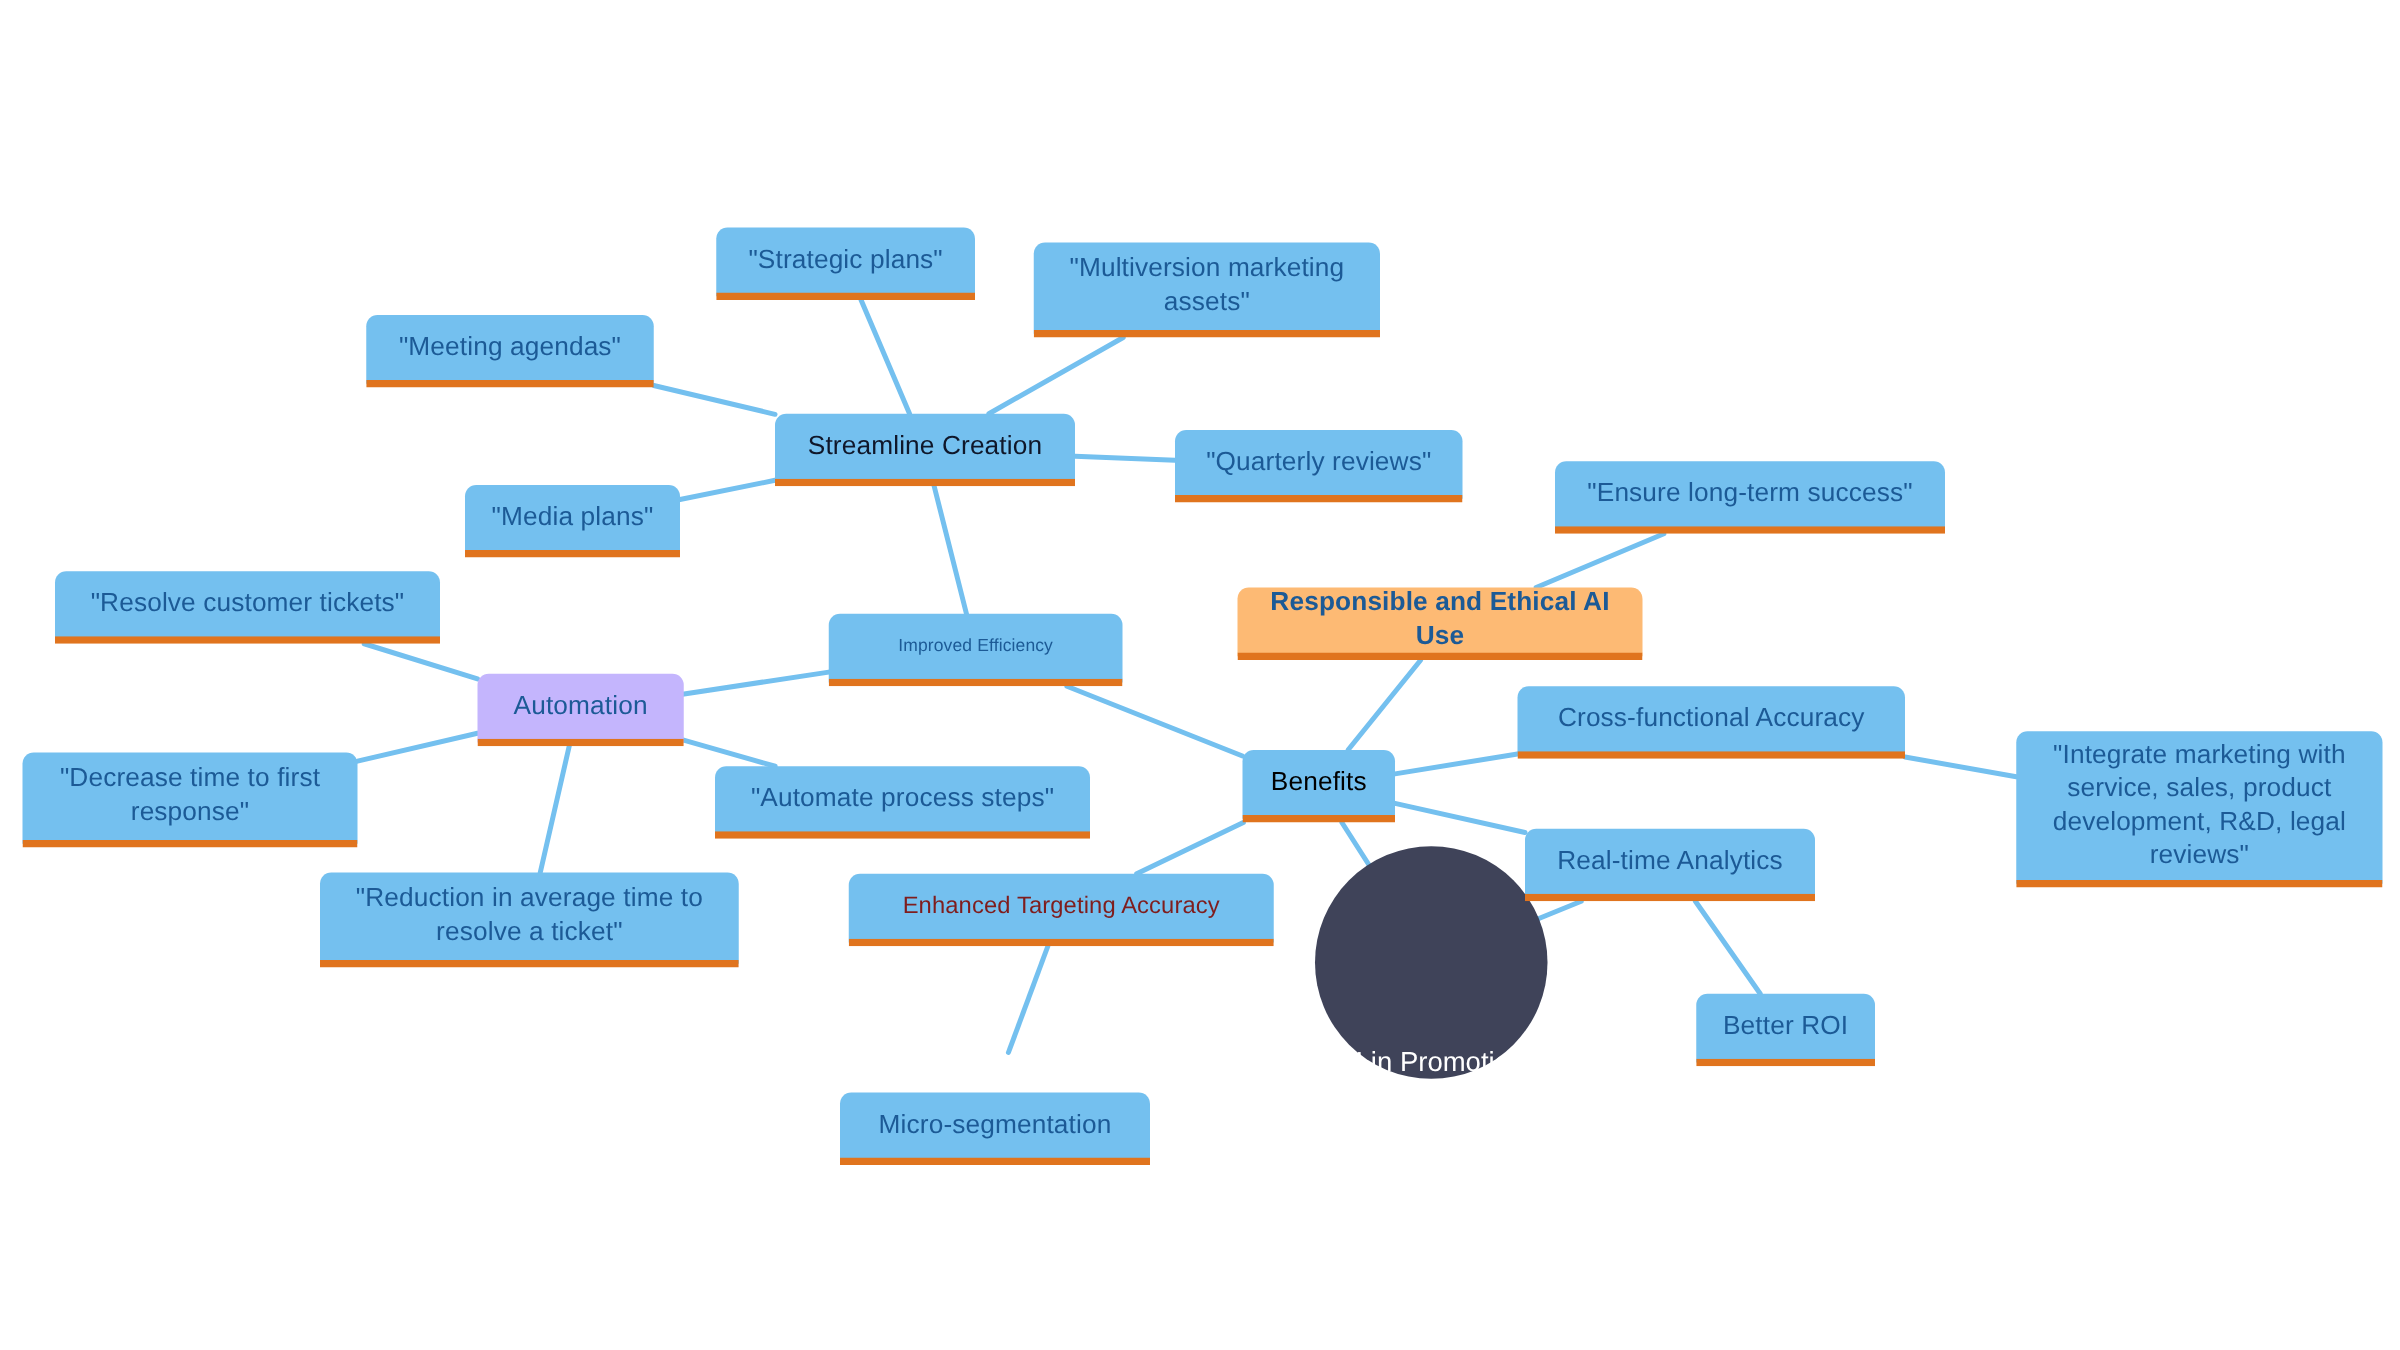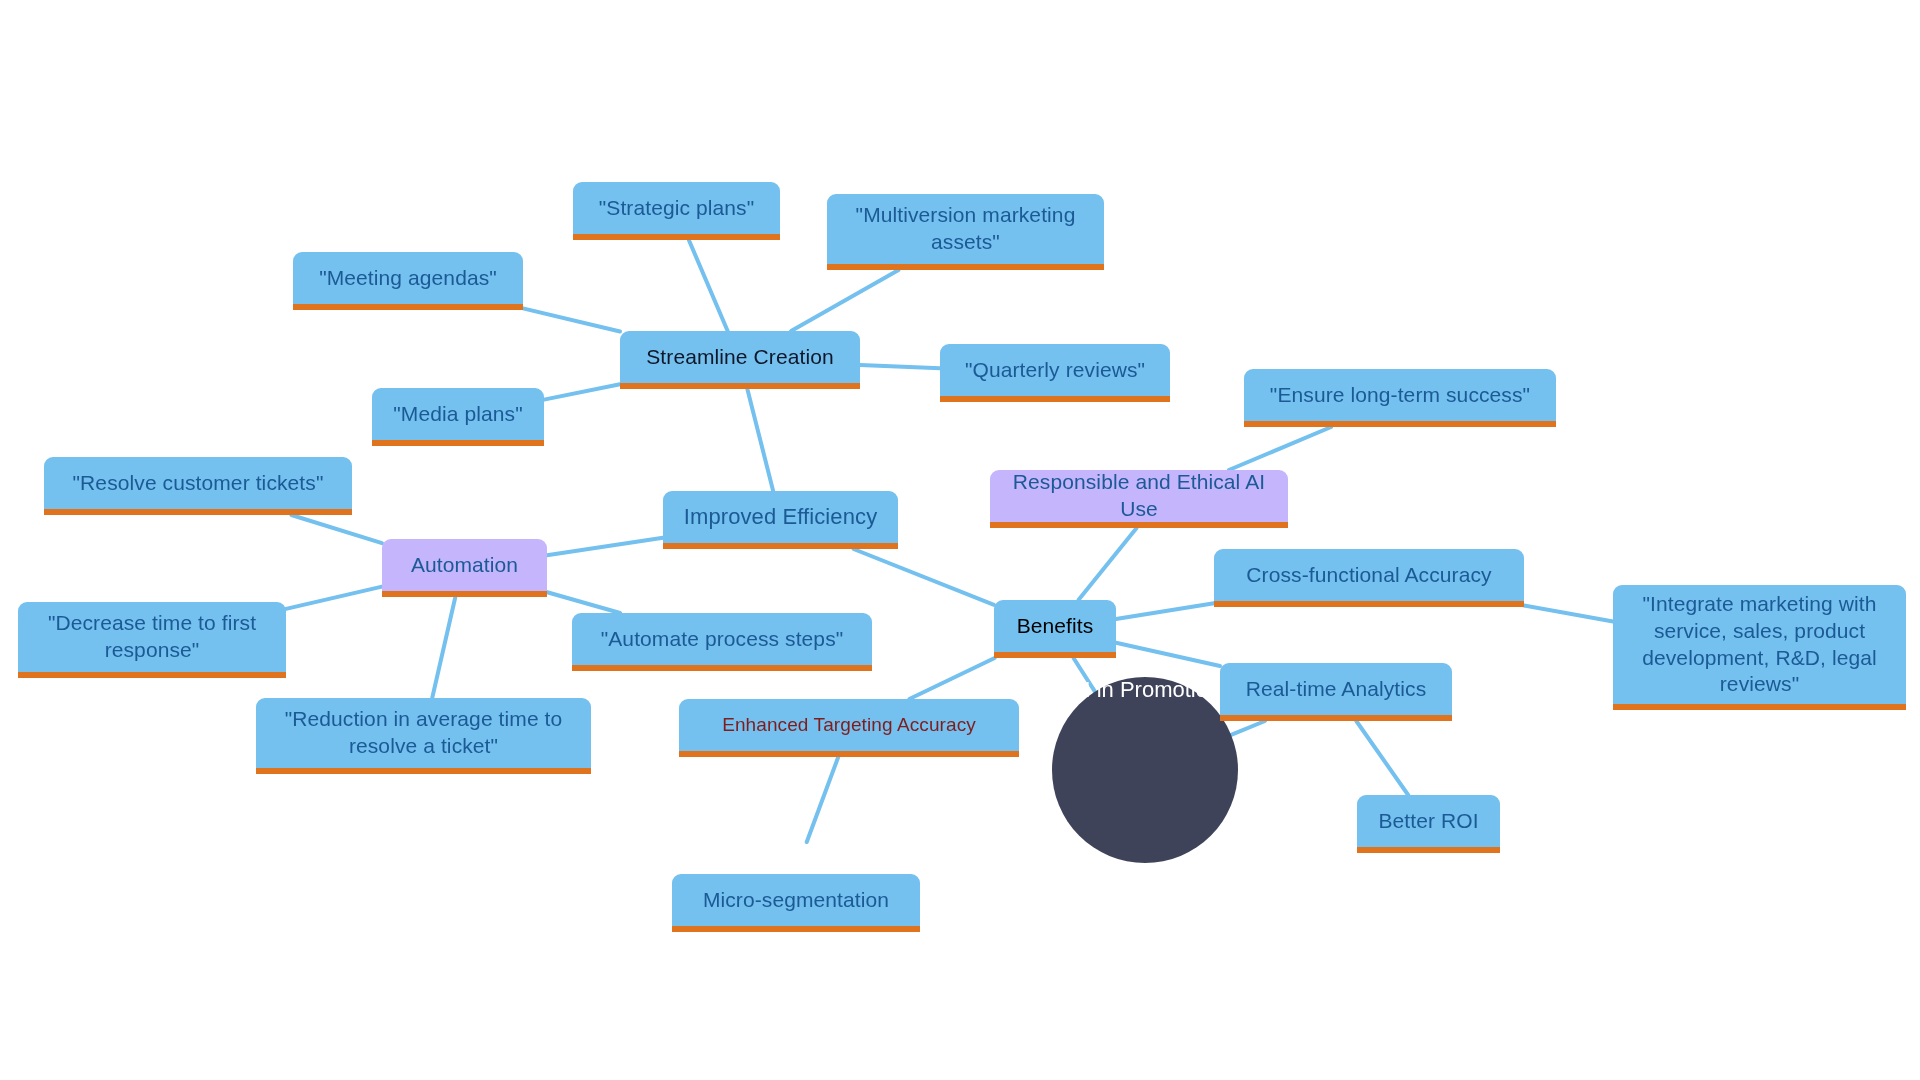--- a/index.html
+++ b/index.html
@@ -48,21 +48,21 @@
   .node-label {
     display: block;
     white-space: pre-line;
   }
   .root-node {
     position: absolute;
     background: #3f4359;
     border-radius: 50%;
     color: #ffffff;
     display: flex;
-    align-items: flex-start;
+    align-items: flex-end;
     justify-content: center;
     text-align: center;
     border: none;
   }
 </style>
 </head>
 <body>
 
 <div id="canvas">
   <svg id="edge-layer" viewBox="0 0 1920 1080" xmlns="http://www.w3.org/2000/svg">
@@ -94,22 +94,22 @@
     </div>
     <div class="node" style="left: 573px; top: 182px; width: 207px; height: 58px; font-size: 21px; background: rgb(116, 192, 239); color: rgb(28, 90, 150); border-bottom-color: rgb(224, 116, 30);"><span class="node-label">"Strategic plans"</span></div>
     <div class="node" style="left: 827px; top: 194px; width: 277px; height: 76px; font-size: 21px; background: rgb(116, 192, 239); color: rgb(28, 90, 150); border-bottom-color: rgb(224, 116, 30);"><span class="node-label">"Multiversion marketing
 assets"</span></div>
     <div class="node" style="left: 293px; top: 252px; width: 230px; height: 58px; font-size: 21px; background: rgb(116, 192, 239); color: rgb(28, 90, 150); border-bottom-color: rgb(224, 116, 30);"><span class="node-label">"Meeting agendas"</span></div>
     <div class="node" style="left: 620px; top: 331px; width: 240px; height: 58px; font-size: 21px; background: rgb(116, 192, 239); color: #0f172a; border-bottom-color: rgb(224, 116, 30);"><span class="node-label">Streamline Creation</span></div>
     <div class="node" style="left: 940px; top: 344px; width: 230px; height: 58px; font-size: 21px; background: rgb(116, 192, 239); color: rgb(28, 90, 150); border-bottom-color: rgb(224, 116, 30);"><span class="node-label">"Quarterly reviews"</span></div>
     <div class="node" style="left: 1244px; top: 369px; width: 312px; height: 58px; font-size: 21px; background: rgb(116, 192, 239); color: rgb(28, 90, 150); border-bottom-color: rgb(224, 116, 30);"><span class="node-label">"Ensure long-term success"</span></div>
     <div class="node" style="left: 372px; top: 388px; width: 172px; height: 58px; font-size: 21px; background: rgb(116, 192, 239); color: rgb(28, 90, 150); border-bottom-color: rgb(224, 116, 30);"><span class="node-label">"Media plans"</span></div>
     <div class="node" style="left: 44px; top: 457px; width: 308px; height: 58px; font-size: 21px; background: rgb(116, 192, 239); color: rgb(28, 90, 150); border-bottom-color: rgb(224, 116, 30);"><span class="node-label">"Resolve customer tickets"</span></div>
-    <div class="node" style="left: 990px; top: 470px; width: 298px; height: 58px; font-size: 21px; background: #c4b5fd; color: rgb(28, 90, 150); border-bottom-color: rgb(224, 116, 30);"><span class="node-label">Responsible and Ethical AI Use</span></div>
-    <div class="node" style="left: 663px; top: 491px; width: 235px; height: 58px; font-size: 22px; background: rgb(116, 192, 239); color: rgb(28, 90, 150); border-bottom-color: rgb(224, 116, 30);"><span class="node-label">Improved Efficiency</span></div>
+    <div class="node" style="left: 990px; top: 470px; width: 324px; height: 58px; font-size: 21px; background: #fdba74; color: rgb(28, 90, 150); border-bottom-color: rgb(224, 116, 30); font-weight: bold;"><span class="node-label">Responsible and Ethical AI Use</span></div>
+    <div class="node" style="left: 663px; top: 491px; width: 235px; height: 58px; font-size: 14px; background: rgb(116, 192, 239); color: rgb(28, 90, 150); border-bottom-color: rgb(224, 116, 30);"><span class="node-label">Improved Efficiency</span></div>
     <div class="node" style="left: 1214px; top: 549px; width: 310px; height: 58px; font-size: 21px; background: rgb(116, 192, 239); color: rgb(28, 90, 150); border-bottom-color: rgb(224, 116, 30);"><span class="node-label">Cross-functional Accuracy</span></div>
     <div class="node" style="left: 382px; top: 539px; width: 165px; height: 58px; font-size: 21px; background: #c4b5fd; color: rgb(28, 90, 150); border-bottom-color: rgb(224, 116, 30);"><span class="node-label">Automation</span></div>
     <div class="node" style="left: 1613px; top: 585px; width: 293px; height: 125px; font-size: 21px; background: rgb(116, 192, 239); color: rgb(28, 90, 150); border-bottom-color: rgb(224, 116, 30);"><span class="node-label">"Integrate marketing with
 service, sales, product
 development, R&amp;D, legal
 reviews"</span></div>
     <div class="node" style="left: 994px; top: 600px; width: 122px; height: 58px; font-size: 21px; background: rgb(116, 192, 239); color: #000000; border-bottom-color: rgb(224, 116, 30);"><span class="node-label">Benefits</span></div>
     <div class="node" style="left: 18px; top: 602px; width: 268px; height: 76px; font-size: 21px; background: rgb(116, 192, 239); color: rgb(28, 90, 150); border-bottom-color: rgb(224, 116, 30);"><span class="node-label">"Decrease time to first
 response"</span></div>
     <div class="node" style="left: 572px; top: 613px; width: 300px; height: 58px; font-size: 21px; background: rgb(116, 192, 239); color: rgb(28, 90, 150); border-bottom-color: rgb(224, 116, 30);"><span class="node-label">"Automate process steps"</span></div>

